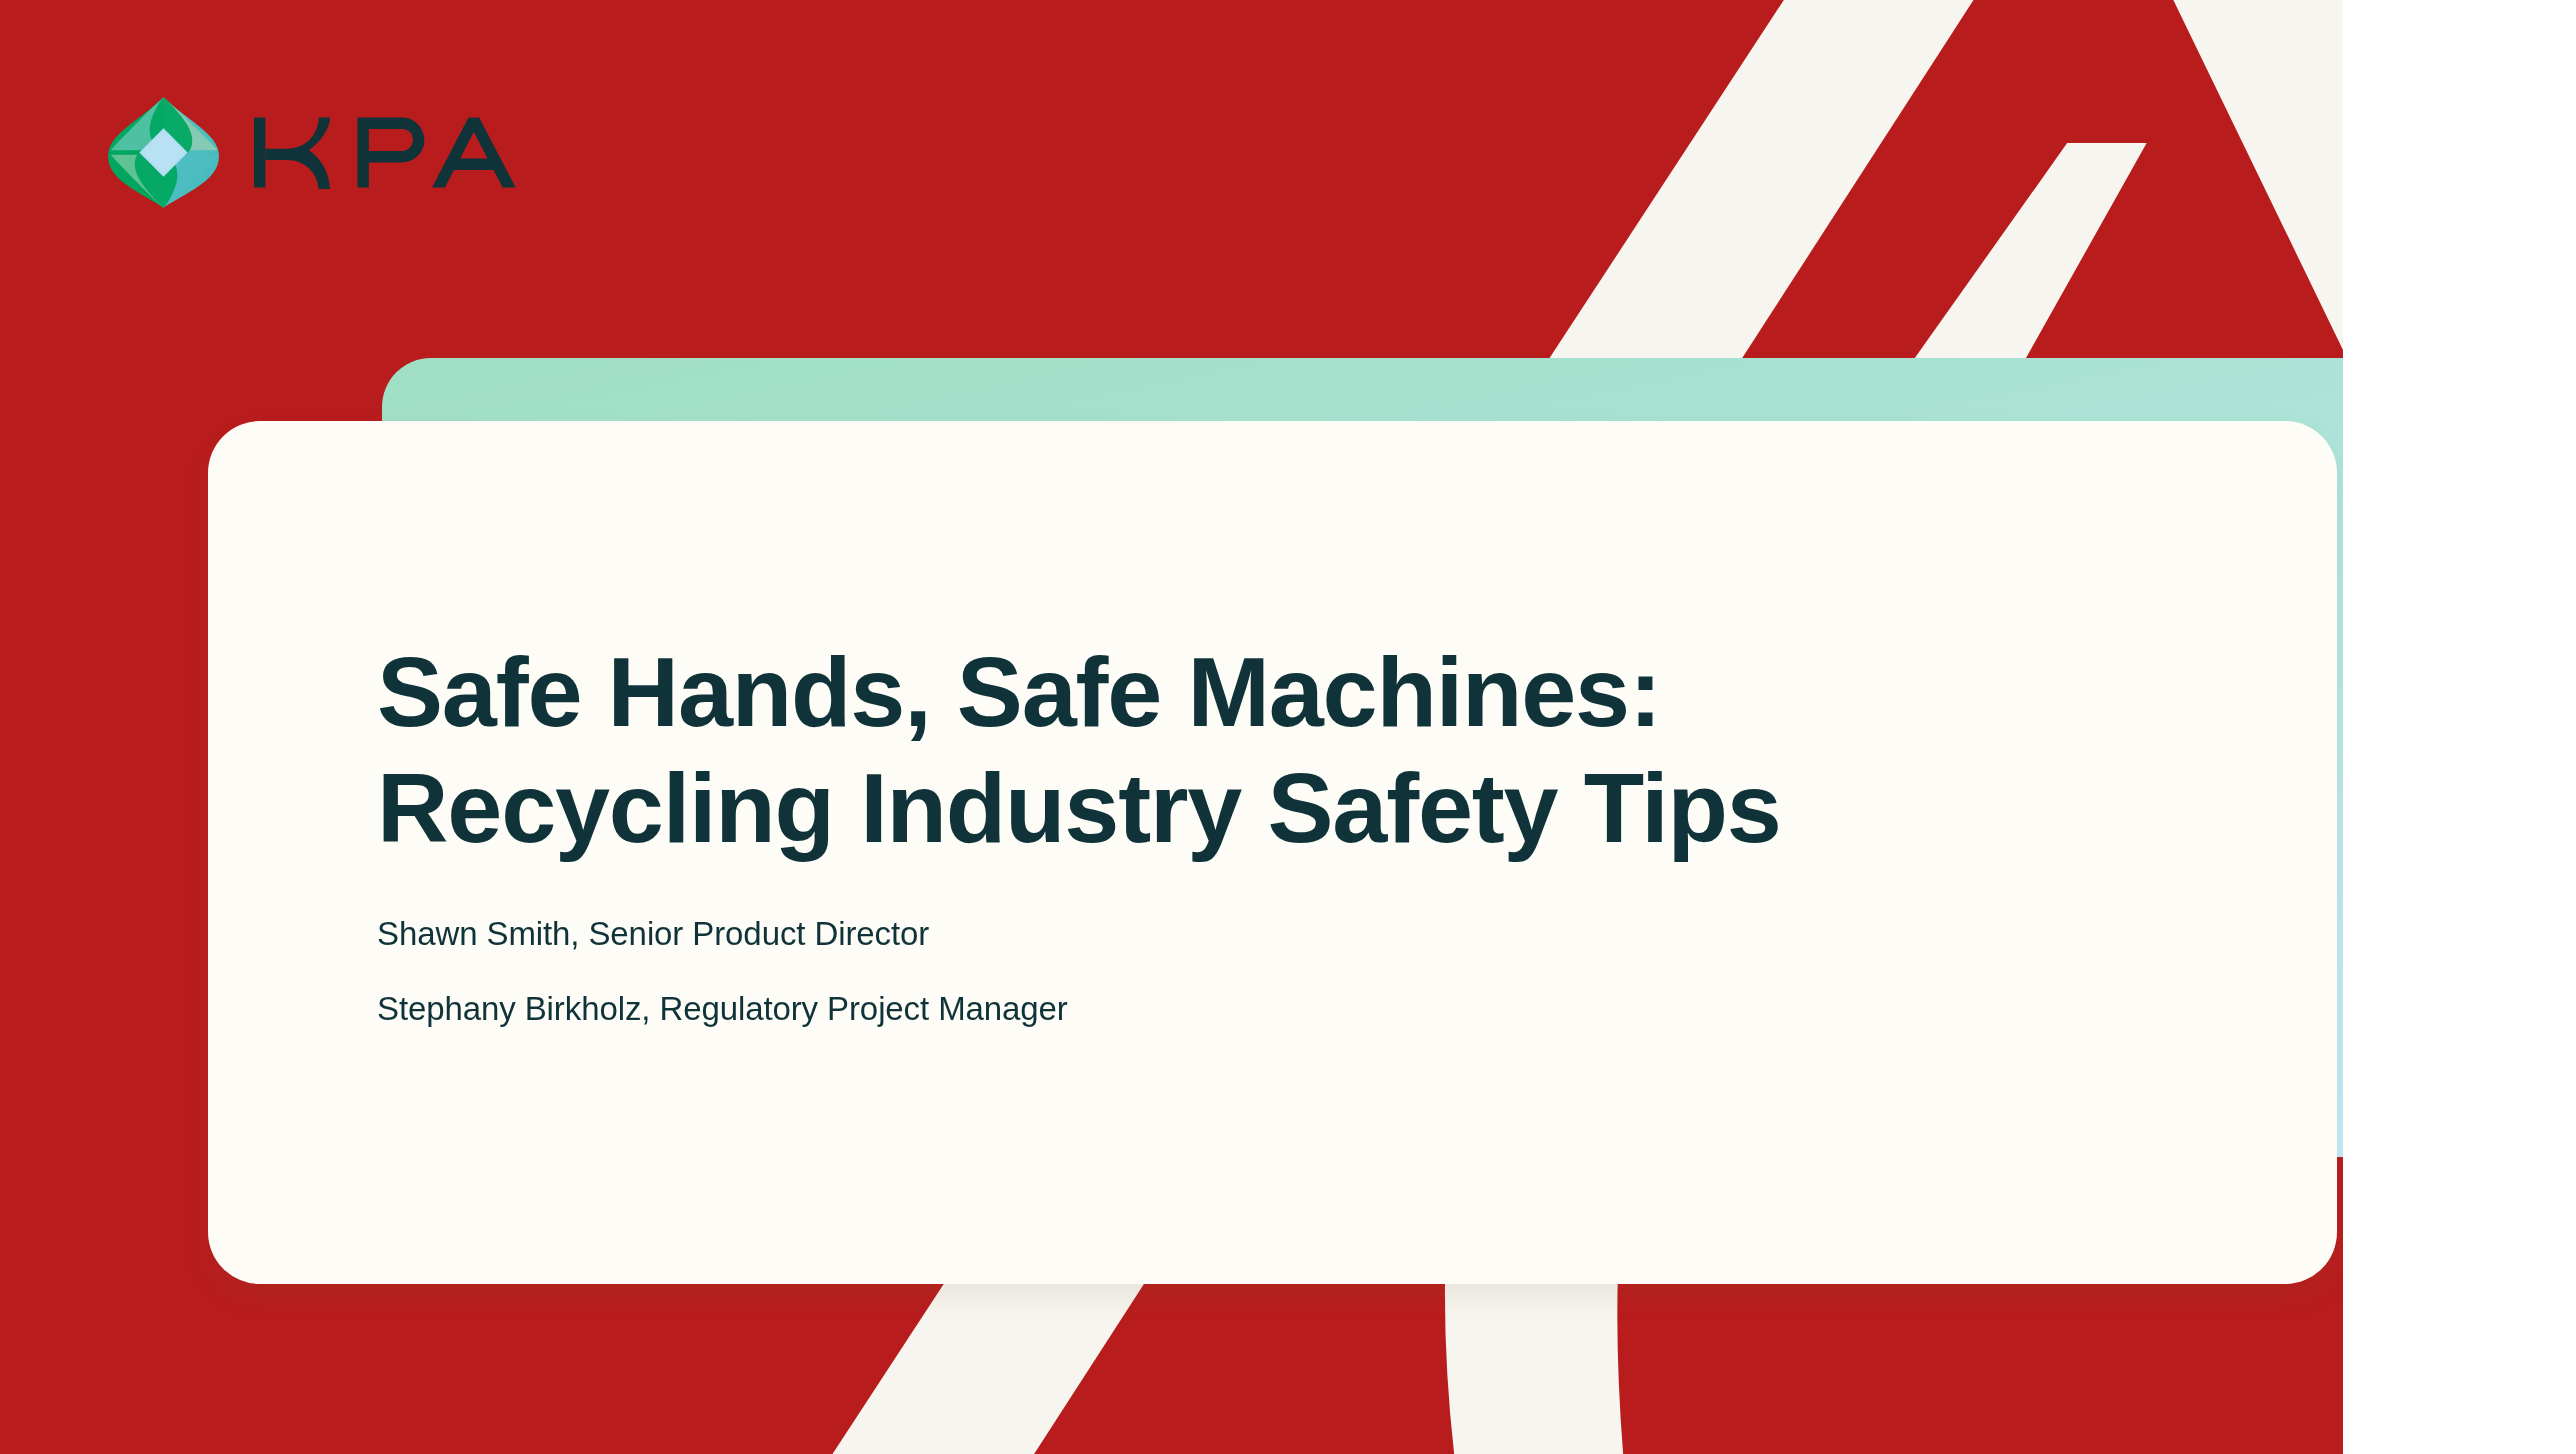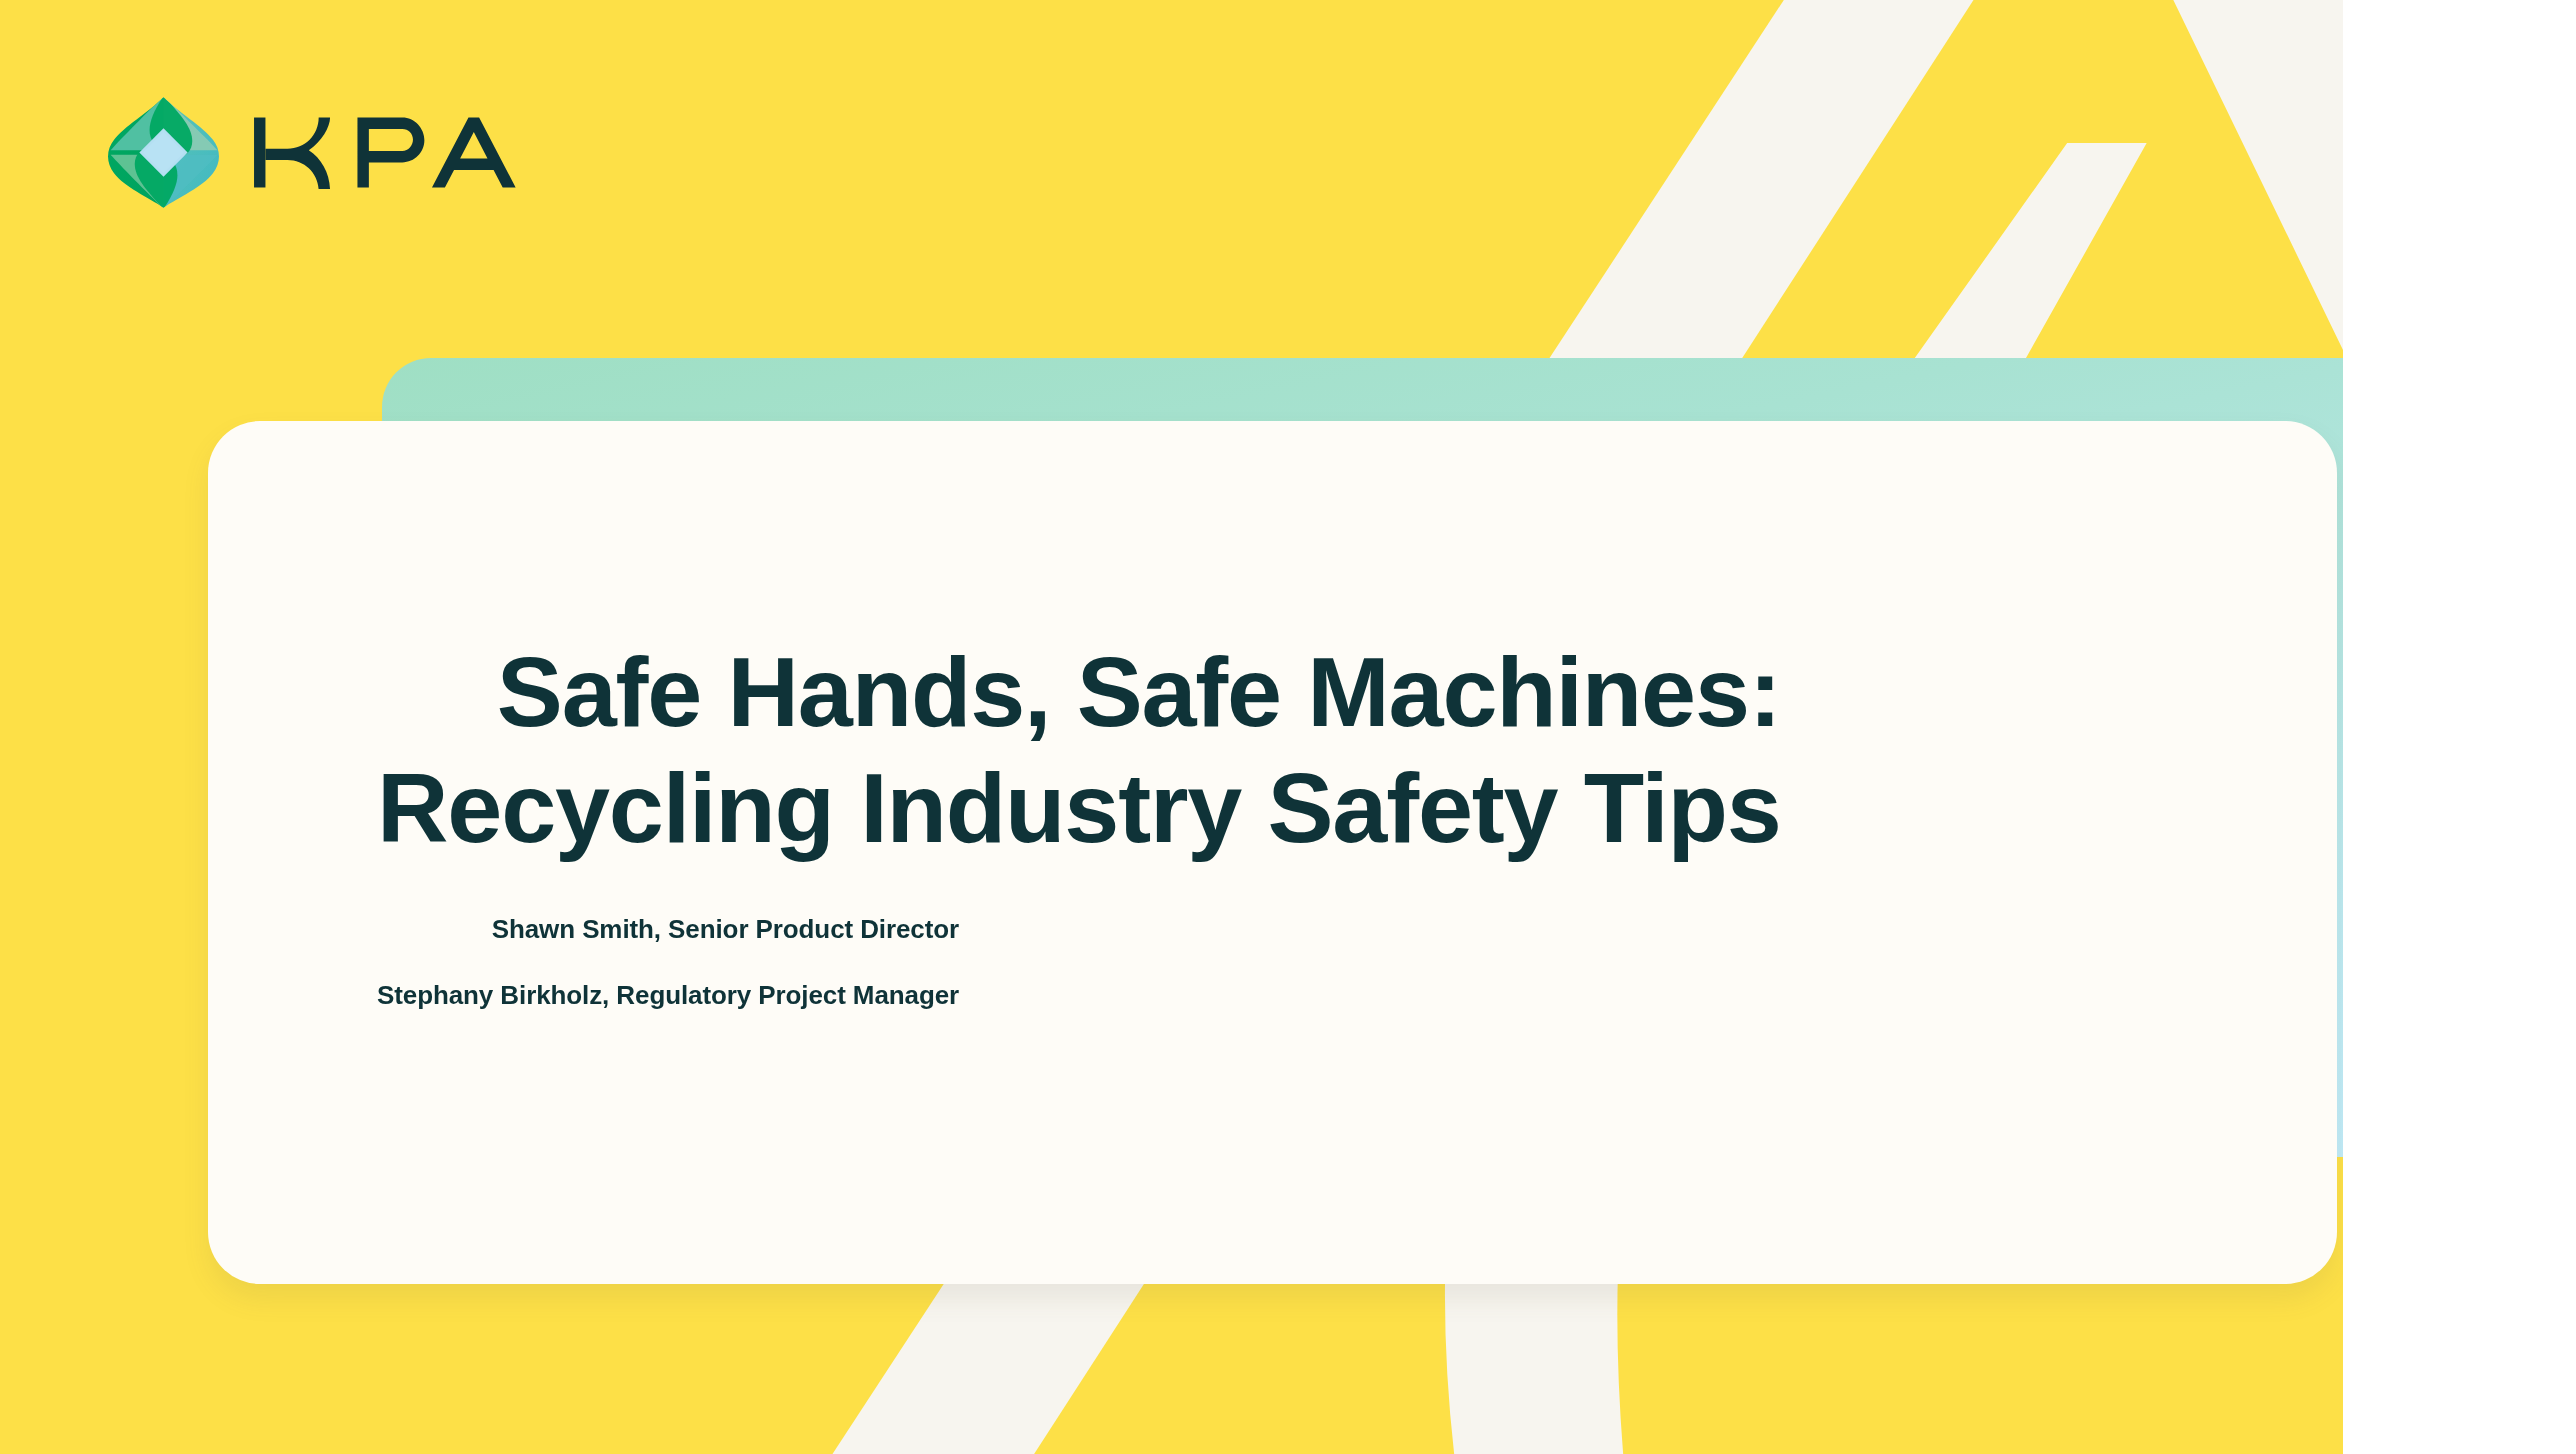--- a/index.html
+++ b/index.html
@@ -6,23 +6,22 @@
   html, body {
     margin: 0;
     padding: 0;
     background: #ffffff;
   }
   #slide {
     position: relative;
     width: 2343px;
     height: 1455px;
     overflow: hidden;
-    background: #fde047;
+    background: #b91c1c;
     font-family: "Liberation Sans", "DejaVu Sans", sans-serif;
-    text-align: right;
     -webkit-font-smoothing: antialiased;
   }
 
   
   .watermark {
     position: absolute;
     left: 0;
     top: 0;
     width: 2576px;
     height: 1455px;
@@ -75,23 +74,23 @@
   }
 
   
   .presenters {
     position: absolute;
     top: 493px;
     left: 0;
   }
   .presenter-line {
     margin: 0 0 35px 0;
-    font-size: 26px;
+    font-size: 33px;
     line-height: 1.2;
-    font-weight: 700;
+    font-weight: 400;
     letter-spacing: -0.1px;
     color: #0F3338;
     white-space: nowrap;
   }
   .presenter-line:last-child { margin-bottom: 12px; }
 
   
   .logo {
     position: absolute;
     left: 106px;

